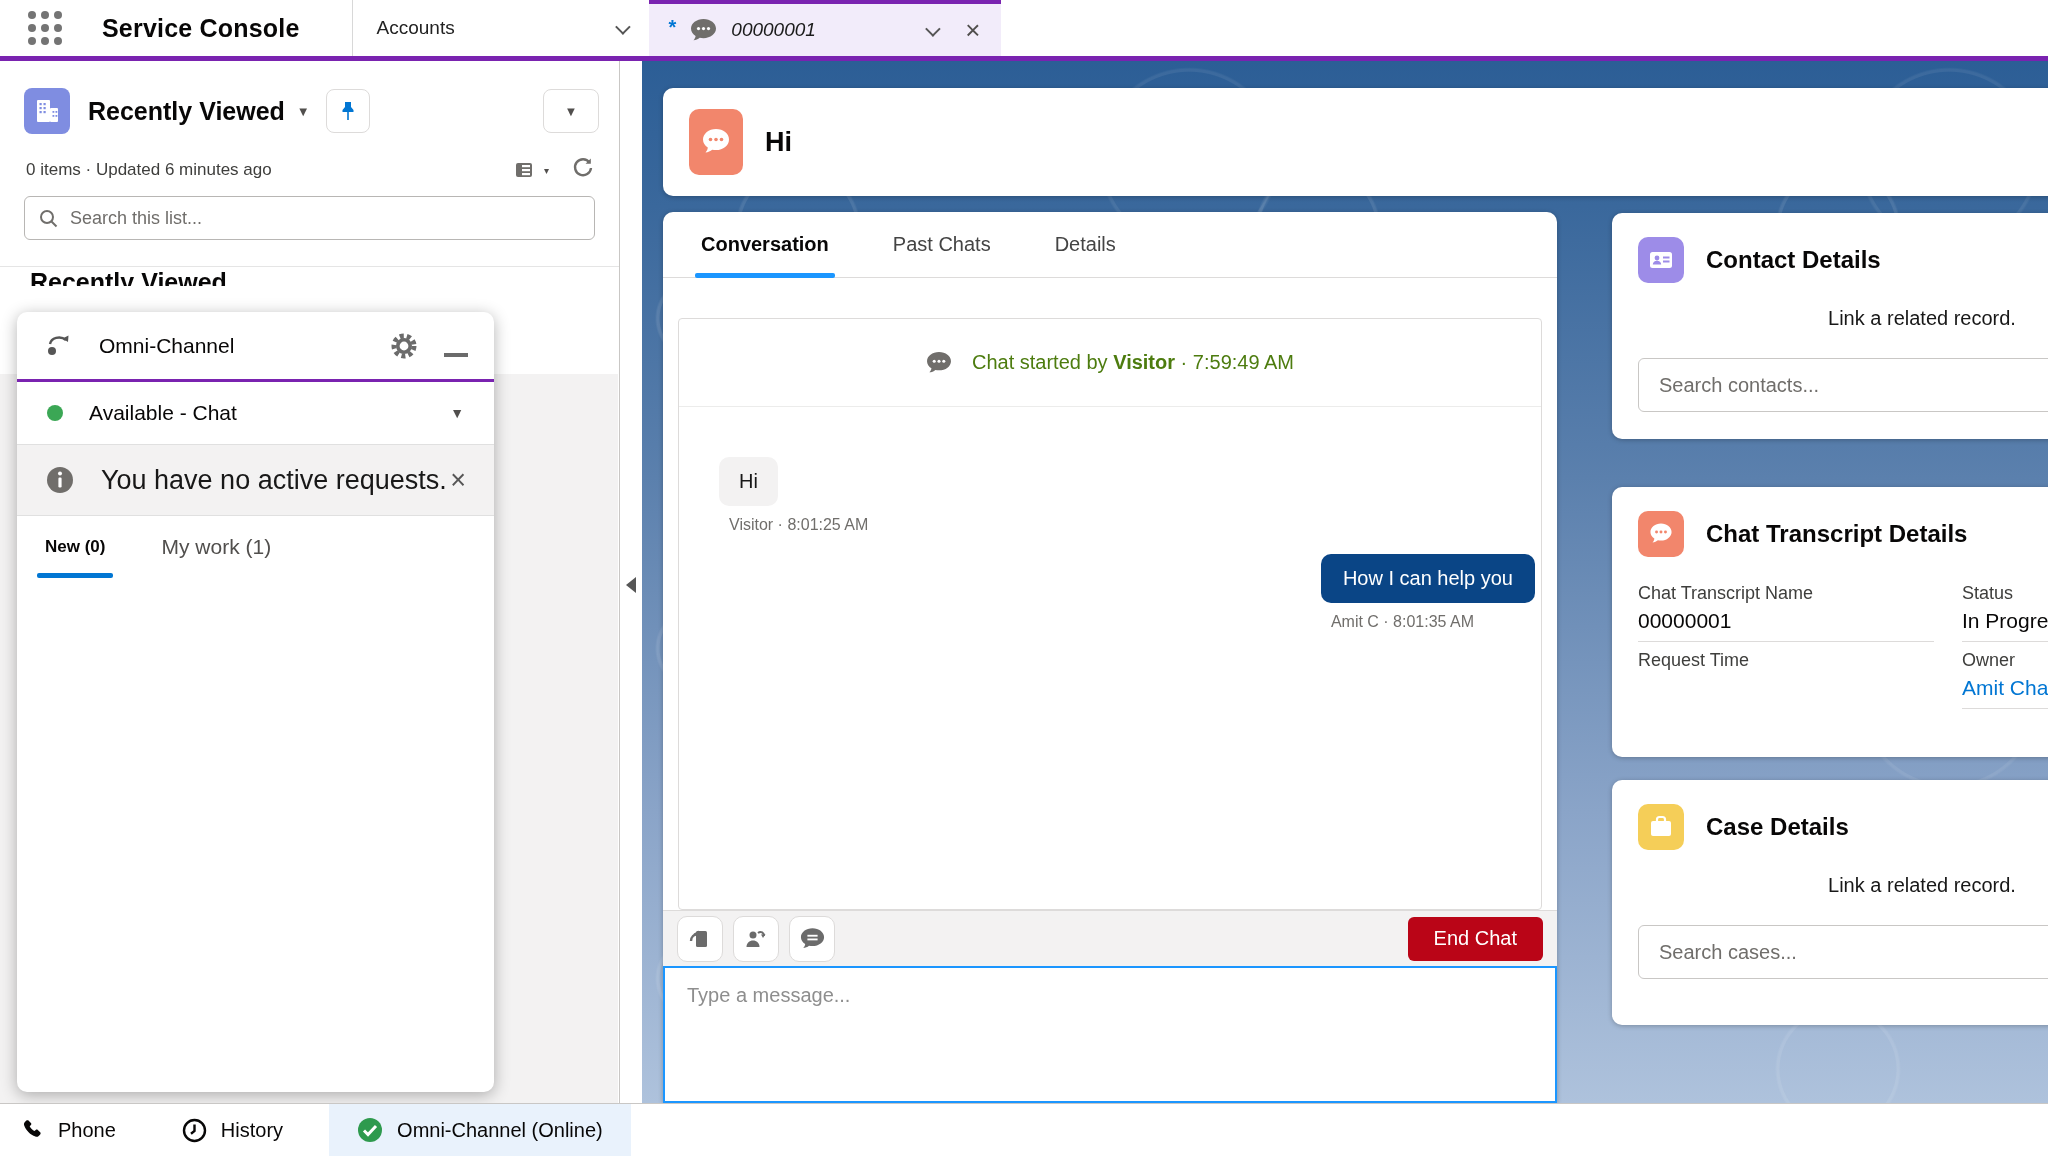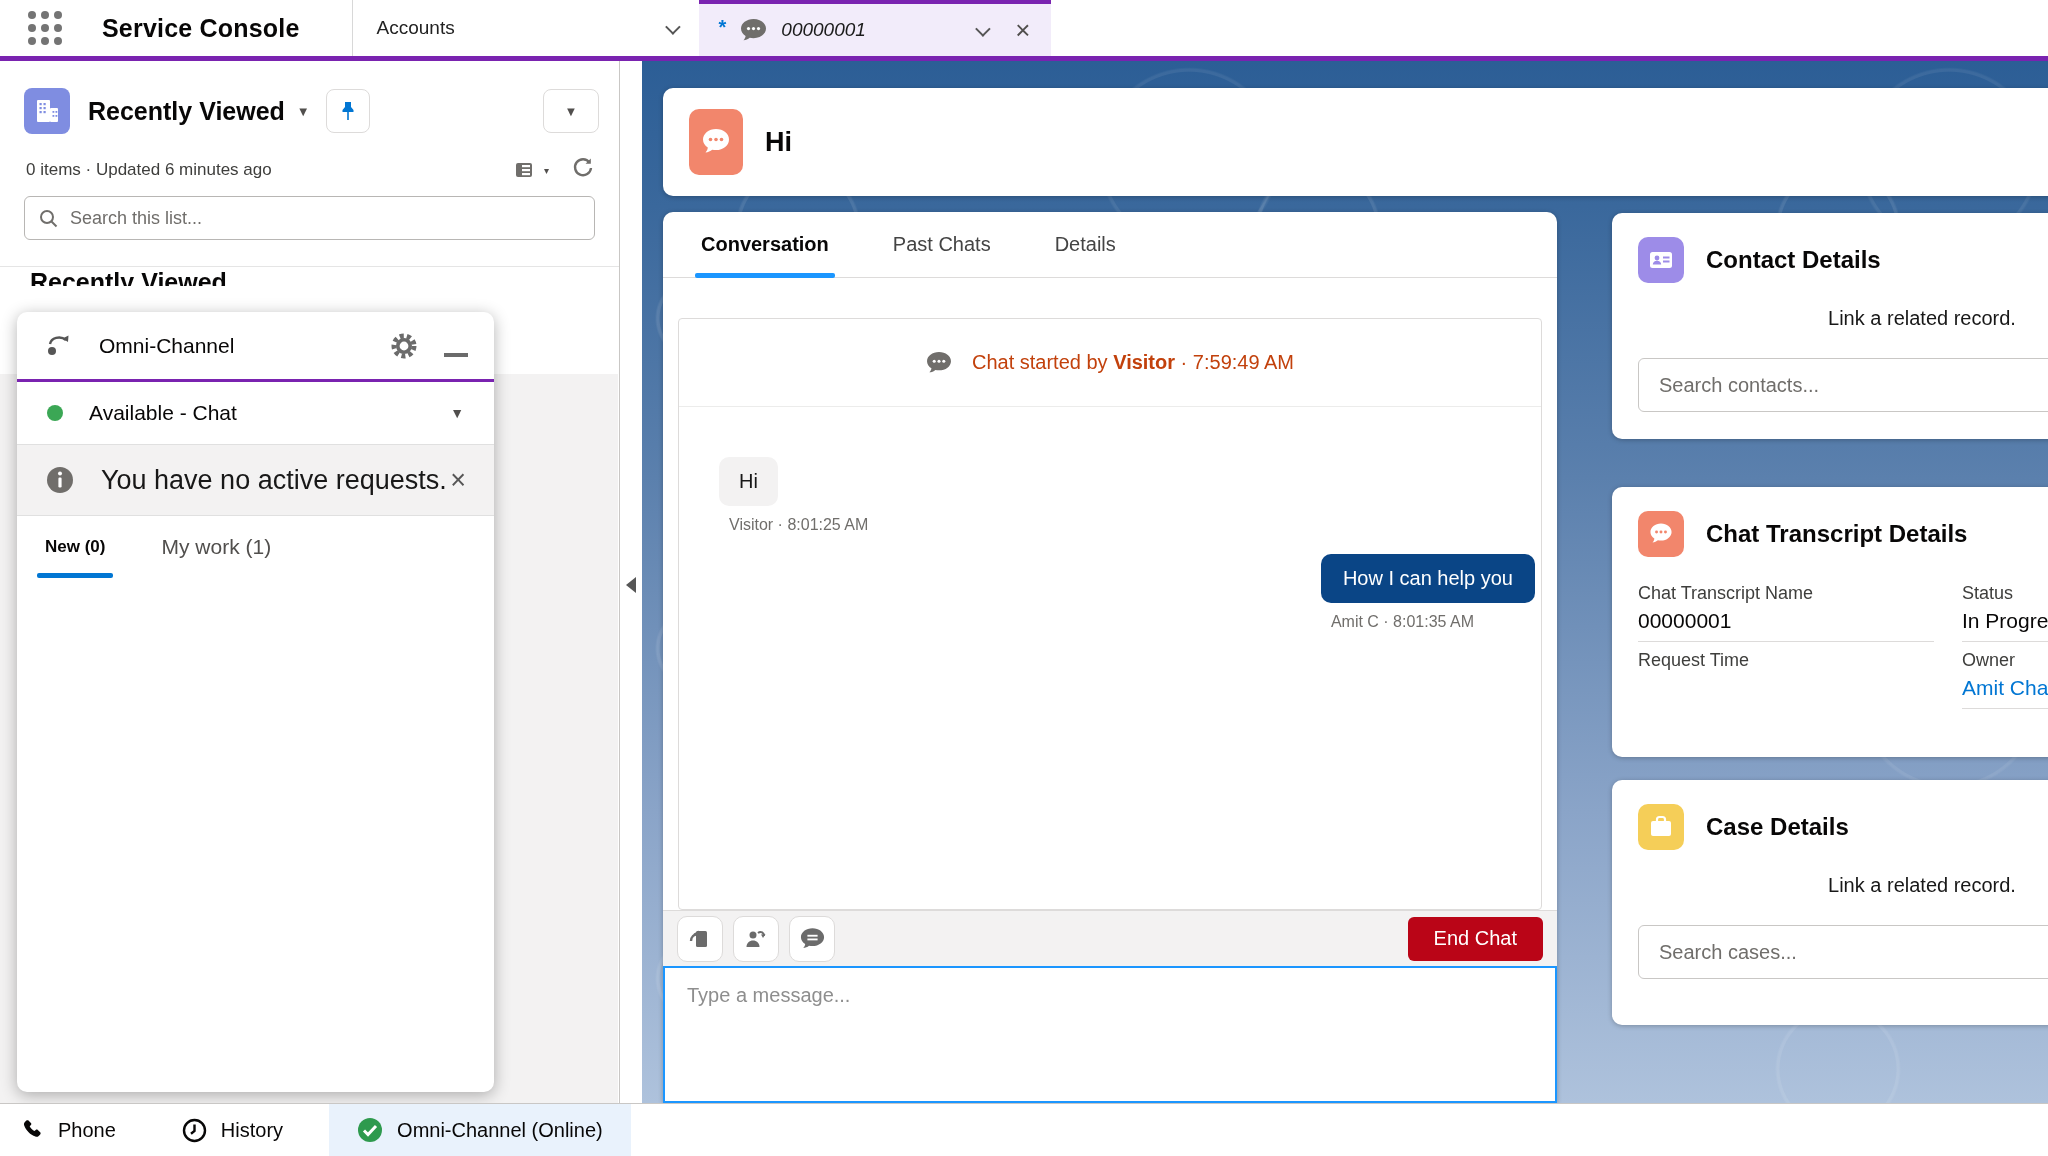--- a/index.html
+++ b/index.html
@@ -4,21 +4,21 @@
 <style>
   * { margin:0; padding:0; box-sizing:border-box; }
   html,body { width:2048px; height:1156px; overflow:hidden; font-family:"Liberation Sans", sans-serif; background:#fff; color:#181818; }
 
   
   #topnav { position:absolute; left:0; top:0; width:2048px; height:61px; background:#fff; border-bottom:5px solid #7a23b0; display:flex; align-items:stretch; z-index:40; }
   .waffle { display:grid; grid-template-columns:repeat(3,8px); grid-template-rows:repeat(3,8px); gap:5px; align-self:center; margin-left:28px; cursor:pointer; }
   .waffle i { width:8px; height:8px; border-radius:50%; background:#747474; }
   .app-name { align-self:center; font-size:25px; font-weight:700; color:#080707; margin-left:40px; letter-spacing:.2px; }
   .nav-divider { width:1px; background:#d8d8d8; margin-left:52px; }
-  .nav-tab { width:346px; display:flex; align-items:center; padding:0 22px 0 24px; font-size:19px; color:#222; }
+  .nav-tab { width:296px; display:flex; align-items:center; padding:0 22px 0 24px; font-size:19px; color:#222; }
   .nav-tab .chev { margin-left:auto; }
   .chev { width:11px; height:11px; border-right:2px solid #555; border-bottom:2px solid #555; transform:rotate(45deg) translateY(-2px); display:inline-block; }
   .work-tab { width:352px; background:#f2ecfa; border-top:4px solid #7a23b0; display:flex; align-items:center; padding:0 20px; gap:14px; }
   .work-tab .dirty { color:#0176d3; font-size:20px; font-weight:700; transform:translateY(-3px); }
   .work-tab .label { font-size:19px; font-style:italic; color:#1c1c1c; }
   .work-tab .close { margin-left:14px; font-size:26px; color:#514f4d; line-height:1; cursor:pointer; }
   .work-tab .chev { margin-left:auto; }
   .bubble-icon { color:#706e6b; }
 
   
@@ -63,21 +63,21 @@
   .record-header .rec-icon { width:54px; height:66px; }
   .record-title { font-size:27px; font-weight:700; color:#080707; }
 
   
   #convcard { position:absolute; left:21px; top:151px; width:894px; bottom:0; background:#fff; border-radius:10px 10px 0 0; box-shadow:0 1px 5px rgba(0,0,0,.25); display:flex; flex-direction:column; }
   .conv-tabs { height:66px; display:flex; align-items:stretch; padding:0 38px; gap:64px; border-bottom:1px solid #dddbda; flex:0 0 auto; }
   .conv-tab { display:flex; align-items:center; font-size:20px; color:#444; position:relative; cursor:pointer; }
   .conv-tab.active { font-weight:700; color:#080707; }
   .conv-tab.active::after { content:""; position:absolute; left:-6px; right:-6px; bottom:-1px; height:5px; background:#1b96ff; border-radius:2px; }
   .chatlog { margin:40px 15px 0 15px; border:1px solid #dddbda; border-radius:4px; flex:1 1 auto; display:flex; flex-direction:column; overflow:hidden; }
-  .sys-row { height:88px; flex:0 0 auto; border-bottom:1px solid #ececeb; display:flex; align-items:center; justify-content:center; gap:20px; font-size:20px; color:#c2410c;text-align:center; }
+  .sys-row { height:88px; flex:0 0 auto; border-bottom:1px solid #ececeb; display:flex; align-items:center; justify-content:center; gap:20px; font-size:20px; color:#4d7c0f;text-align:center; }
   .sys-row b { font-weight:700; }
   .msgs { flex:1; display:flex; flex-direction:column; padding:50px 6px 0 40px; overflow:hidden; }
   .msg-block { display:flex; flex-direction:column; }
   .msg-block.visitor { align-self:flex-start; }
   .msg-block.agent { align-self:flex-end; margin-top:20px; }
   .bubble { font-size:20px; padding:13px 20px; border-radius:10px; width:max-content; }
   .visitor .bubble { background:#f3f2f2; color:#181818; }
   .agent .bubble { background:#0a4586; color:#fff; padding:13px 22px; }
   .msg-meta { font-size:16px; color:#706e6b; margin-top:10px; padding-left:10px; }
   .chat-toolbar { flex:0 0 auto; height:56px; background:#f3f2f2; border-top:1px solid #dddbda; display:flex; align-items:center; padding:0 14px; gap:10px; }

